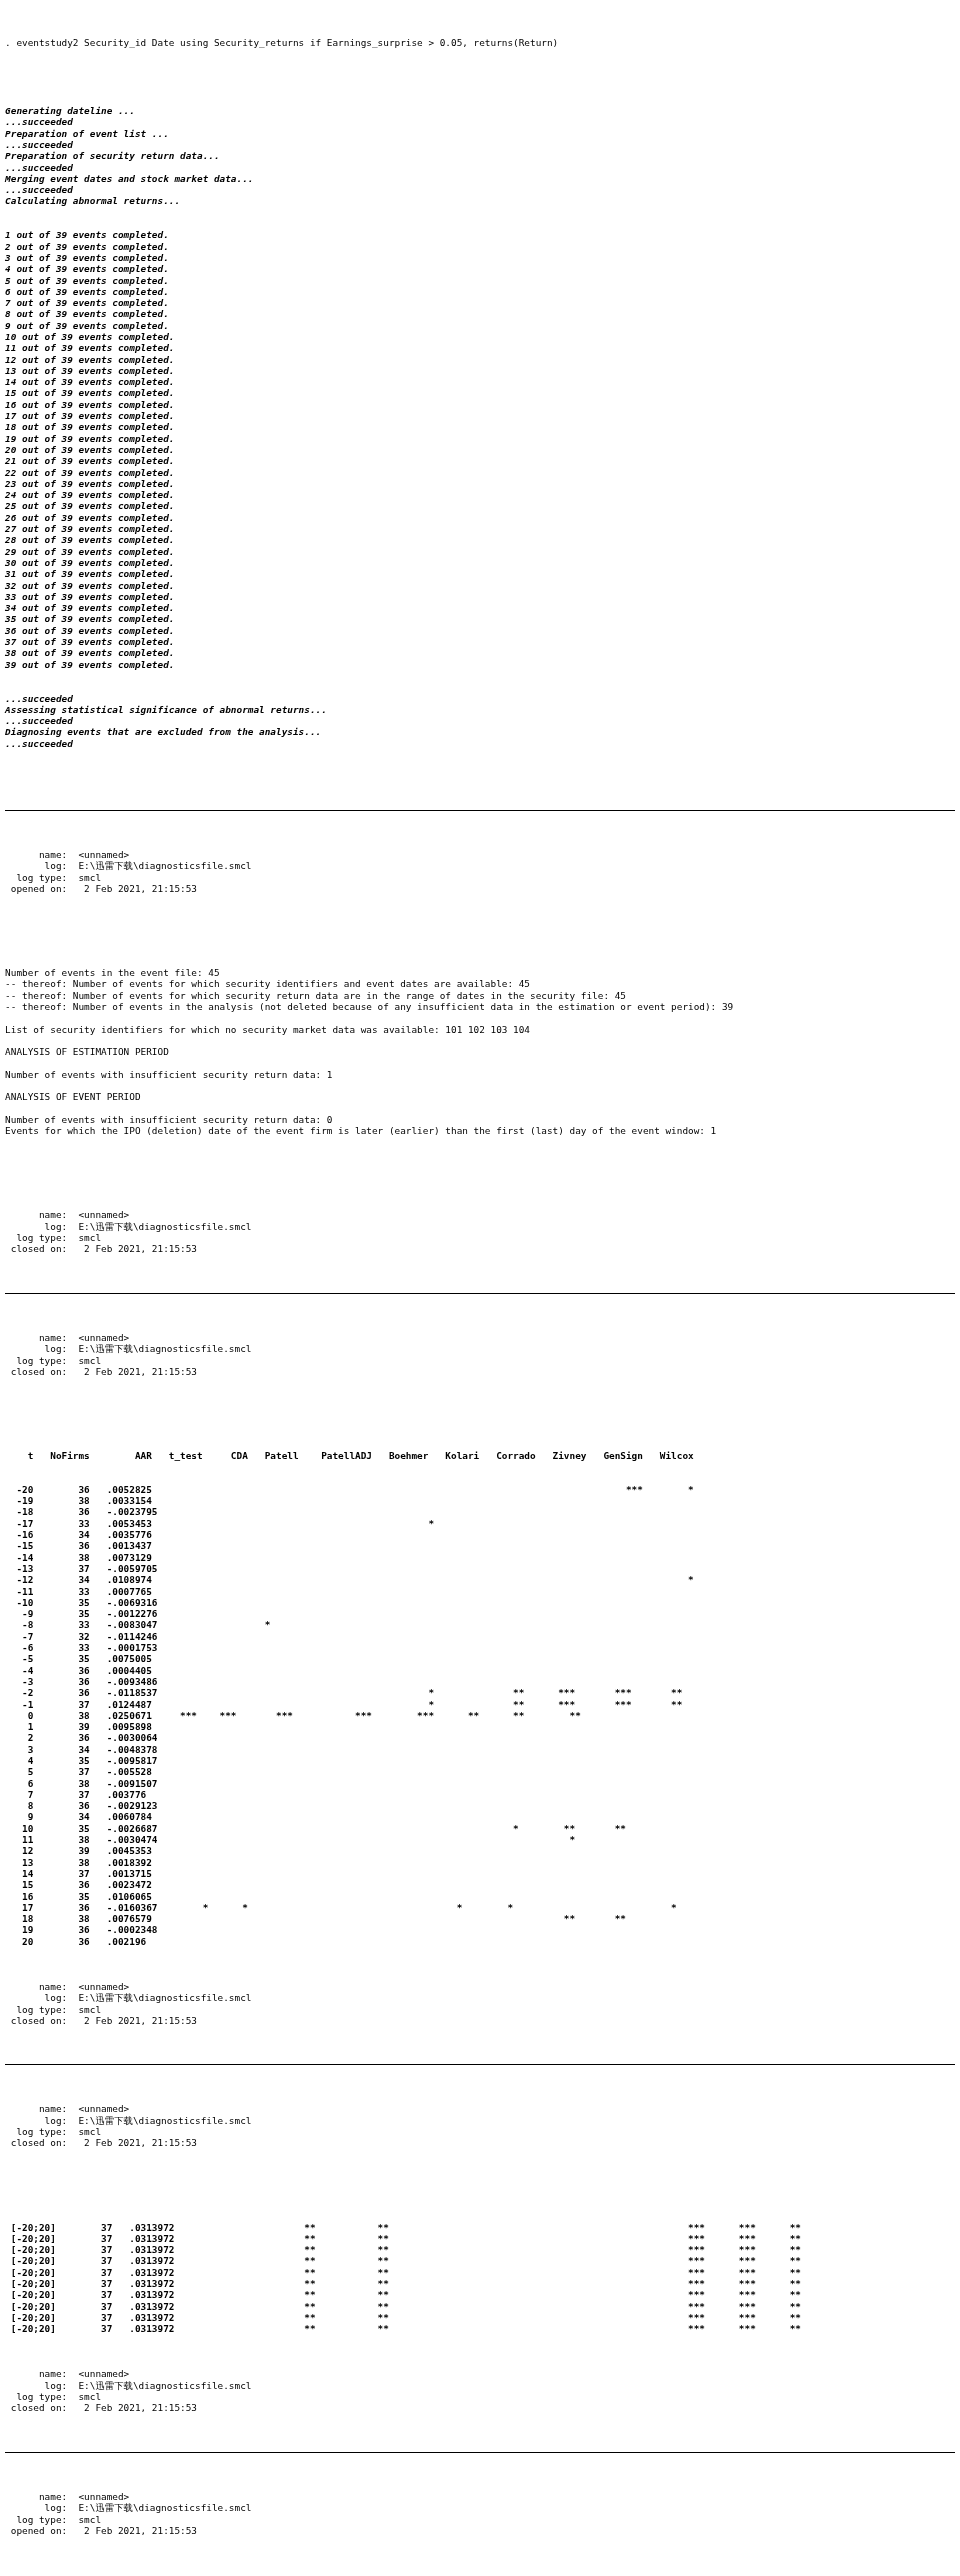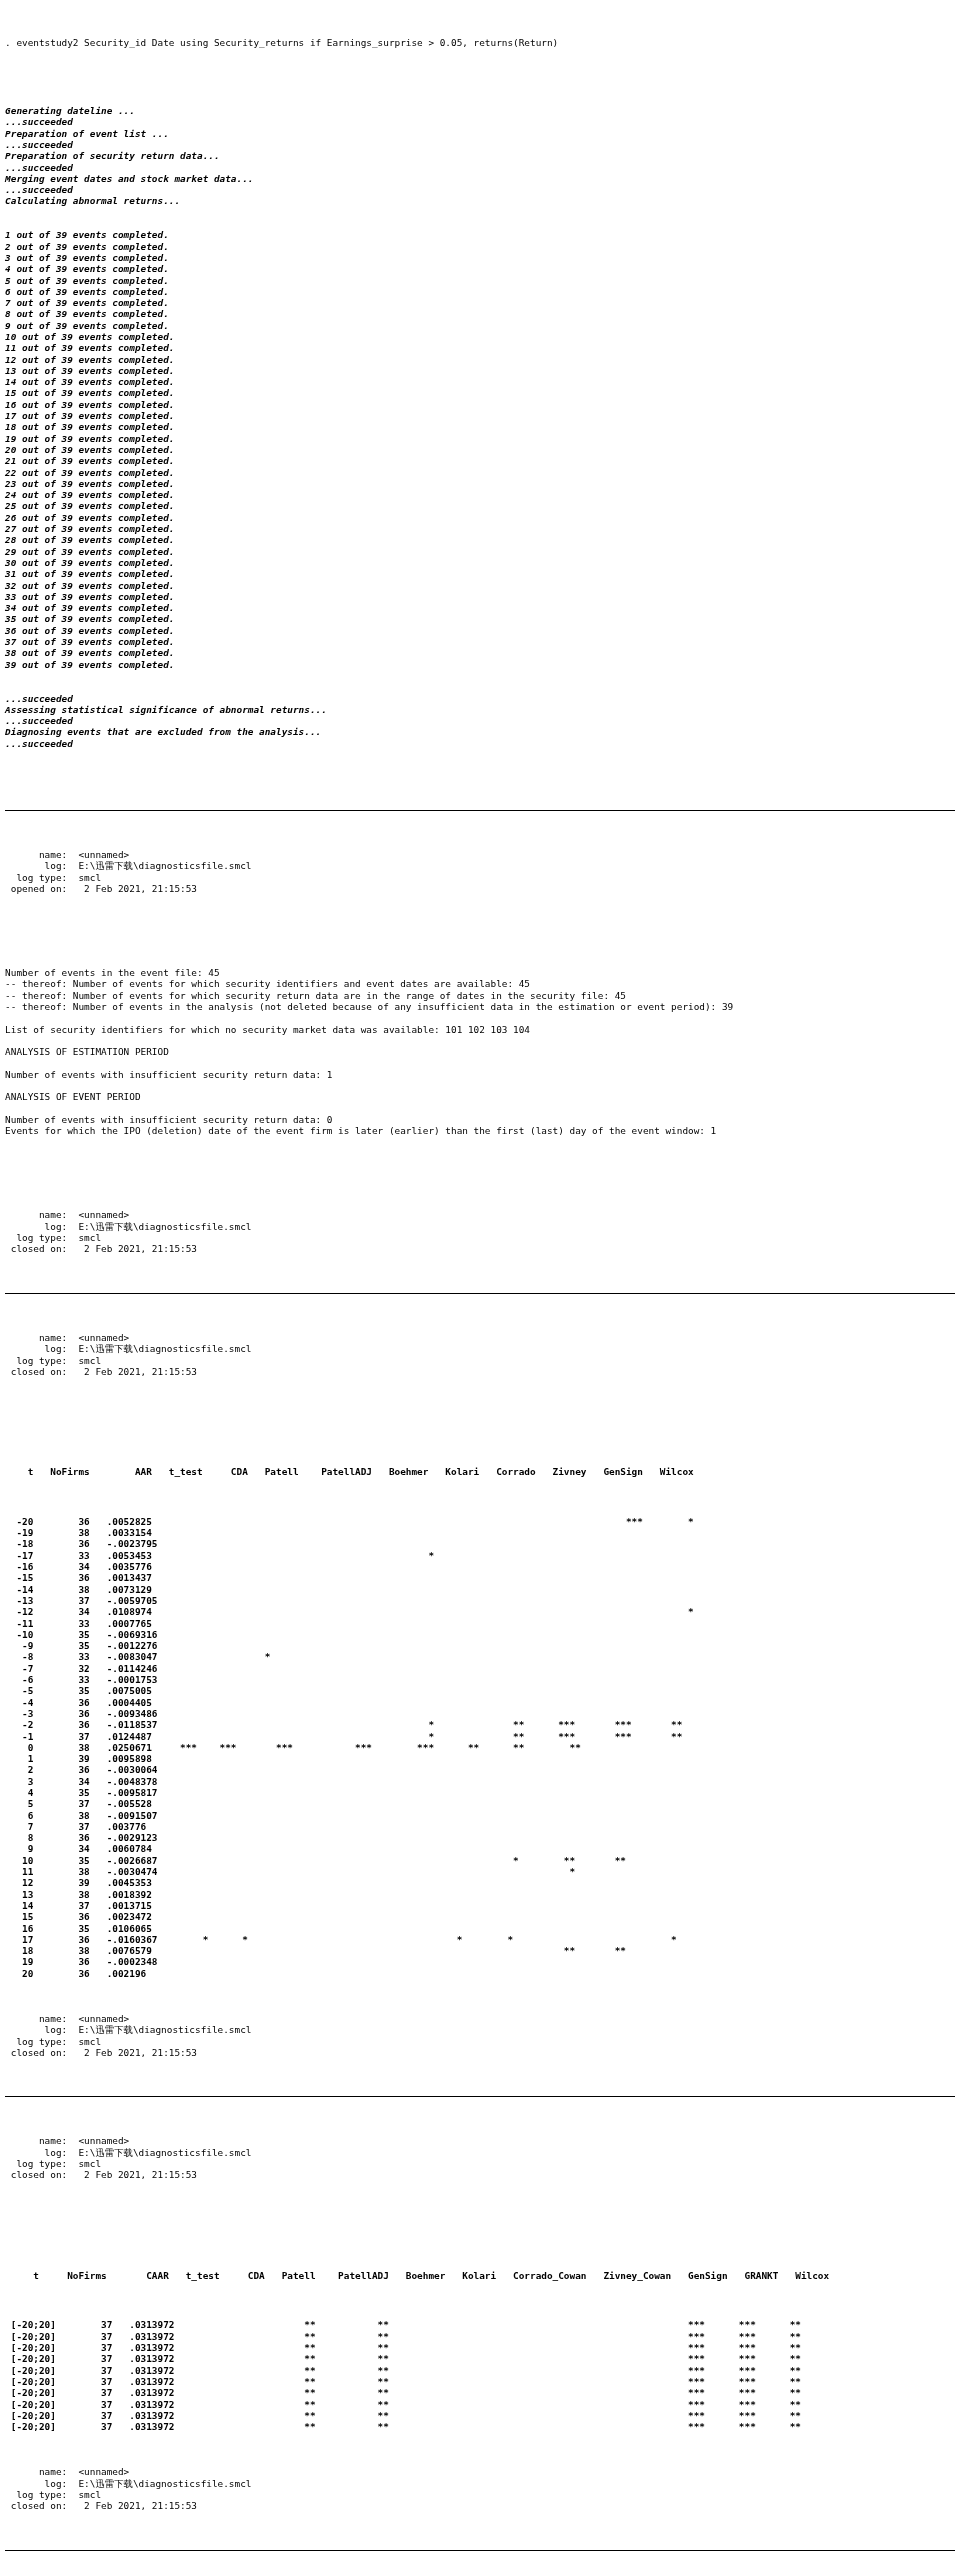--- a/index.html
+++ b/index.html
@@ -20,21 +20,21 @@
   }
   .line { white-space: pre; }
   .bold { font-weight: bold; }
   .cmd { color: #000000; font-weight: normal; }
   hr.sep {
     border: none;
     border-top: 0.9px solid #000000;
     margin: 4.3px 0 4.3px 0;
   }
   .block { margin: 0; font-style: italic; }
-  .tbl { white-space: pre; margin-top: 16px; }
+  .tbl { white-space: pre; }
   .scroll-spacer { height: 5.1px; }
 </style>
 </head>
 <body>
 
 <div class="console">
 
   <div class="line cmd bold">. eventstudy2 Security_id Date using Security_returns if Earnings_surprise &gt; 0.05, returns(Return)</div>
 
   <div class="block bold">
@@ -184,21 +184,20 @@
 
   <hr class="sep">
 
   <div class="line">      name:  &lt;unnamed&gt;
        log:  E:\迅雷下载\diagnosticsfile.smcl
   log type:  smcl
  closed on:   2 Feb 2021, 21:15:53</div>
 
   <div class="scroll-spacer"></div>
 
-  <div class="tbl bold">     t     NoFirms       CAAR   t_test     CDA   Patell    PatellADJ   Boehmer   Kolari   Corrado_Cowan   Zivney_Cowan   GenSign   GRANKT   Wilcox</div>
   <div class="tbl bold"> [-20;20]        37   .0313972                       **           **                                                     ***      ***      **
  [-20;20]        37   .0313972                       **           **                                                     ***      ***      **
  [-20;20]        37   .0313972                       **           **                                                     ***      ***      **
  [-20;20]        37   .0313972                       **           **                                                     ***      ***      **
  [-20;20]        37   .0313972                       **           **                                                     ***      ***      **
  [-20;20]        37   .0313972                       **           **                                                     ***      ***      **
  [-20;20]        37   .0313972                       **           **                                                     ***      ***      **
  [-20;20]        37   .0313972                       **           **                                                     ***      ***      **
  [-20;20]        37   .0313972                       **           **                                                     ***      ***      **
  [-20;20]        37   .0313972                       **           **                                                     ***      ***      **</div>

